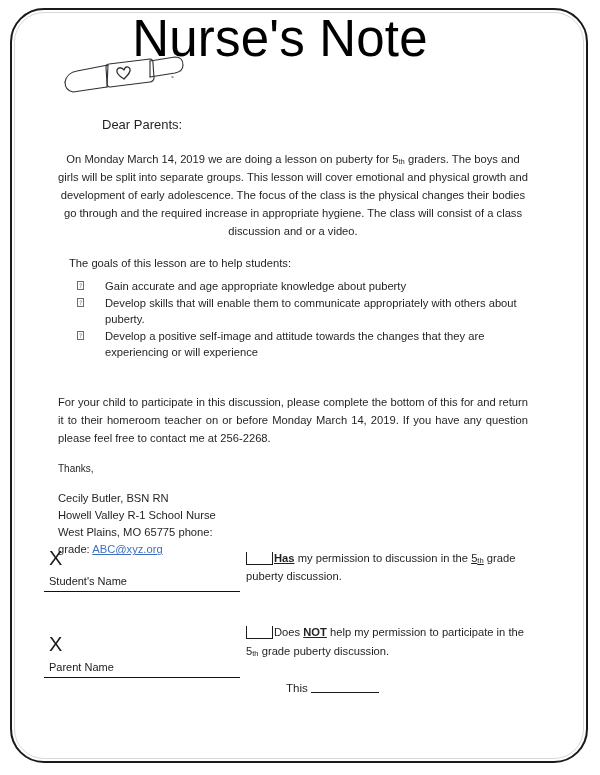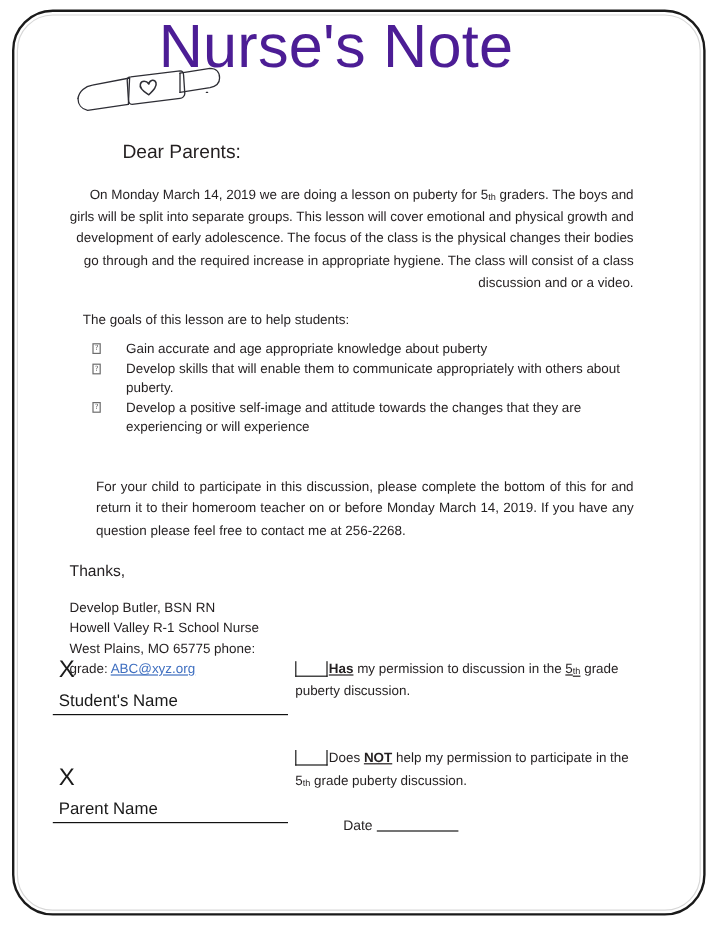--- a/index.html
+++ b/index.html
@@ -56,55 +56,54 @@
   .doc-title {
     position: absolute;
     left: 0;
     top: 12px;
     width: 560px;
     text-align: center;
     font-family: "Liberation Sans", sans-serif;
     font-size: 51px;
     font-weight: 400;
     letter-spacing: 0.2px;
-    color: #4c1d95;
+    color: #000000;
     line-height: 1.05;
     white-space: nowrap;
   }
   .bandage-icon {
     position: absolute;
     left: 62px;
     top: 52px;
     width: 122px;
     height: 52px;
   }
 
   
   .content {
     position: absolute;
     left: 58px;
     top: 116px;
     width: 470px;
   }
   .salutation {
-    font-size: 16px;
+    font-size: 13px;
     line-height: 1.45;
     margin: 0 0 15px 0;
     padding-left: 44px;
   }
   .para {
     font-size: 11.2px;
     line-height: 1.62;
     margin: 0 0 14px 0;
-    text-align: right;
+    text-align: center;
   }
   .para-justify {
     text-align: justify;
     text-justify: inter-word;
-    margin-left: 22px;
   }
   .sup-th {
     font-size: 7.6px;
     vertical-align: -0.12em;
     letter-spacing: 0;
   }
 
   .goals-intro {
     font-size: 11.2px;
     line-height: 1.5;
@@ -135,21 +134,21 @@
     line-height: 8px;
     text-align: center;
     color: #6d6d6d;
     font-family: "DejaVu Sans", sans-serif;
     overflow: hidden;
   }
 
   .spacer-lg { height: 14px; }
 
   .thanks {
-    font-size: 13px;
+    font-size: 10px;
     line-height: 1.5;
     margin: 0 0 14px 0;
   }
 
   .signature-block {
     font-size: 11.2px;
     line-height: 1.52;
     margin: 0;
   }
   .signature-block div { white-space: nowrap; }
@@ -176,21 +175,21 @@
   }
   .sig-group { position: relative; }
   .sig-x {
     font-size: 20px;
     line-height: 1;
     font-weight: 400;
     color: #1a1a1a;
     margin-left: 5px;
   }
   .sig-label {
-    font-size: 14px;
+    font-size: 11px;
     color: #1a1a1a;
     margin-left: 5px;
     margin-top: 7px;
   }
   .sig-rule {
     width: 196px;
     height: 0;
     border-top: 1.6px solid #111111;
     margin-top: 4px;
   }
@@ -292,21 +291,21 @@
       </li>
     </ul>
 
     <div class="spacer-lg"></div>
 
     <p class="para para-justify">For your child to participate in this discussion, please complete the bottom of this for and return it to their homeroom teacher on or before Monday March 14, 2019. If you have any question please feel free to contact me at 256-2268.</p>
 
     <p class="thanks">Thanks,</p>
 
     <div class="signature-block">
-      <div>Develop Butler, BSN RN</div>
+      <div>Cecily Butler, BSN RN</div>
       <div>Howell Valley R-1 School Nurse</div>
       <div>West Plains, MO 65775 phone:</div>
       <div><span>grade: </span><a class="doclink" href="#">ABC@xyz.org</a></div>
     </div>
   </div>
 
   <div class="form-area">
 
     <div class="sig-col">
 
@@ -331,18 +330,18 @@
         <span class="perm-text"><span class="checkbox-bracket"></span><span class="u b">Has</span><span> my permission to discussion in the </span><span class="u">5</span><span class="u sup-th">th</span><span> grade puberty discussion.</span></span>
       </div>
 
       <div style="height:38px"></div>
 
       <div class="perm-item">
         <span class="perm-text"><span class="checkbox-bracket"></span><span>Does </span><span class="bu">NOT</span><span> help my permission to participate in the </span><span>5</span><span class="sup-th">th</span><span> grade puberty discussion.</span></span>
       </div>
 
       <div class="date-row">
-        <span>Date</span><span class="date-rule"></span>
+        <span>This</span><span class="date-rule"></span>
       </div>
     </div>
   </div>
 
 </div>
 
 </body></html>

